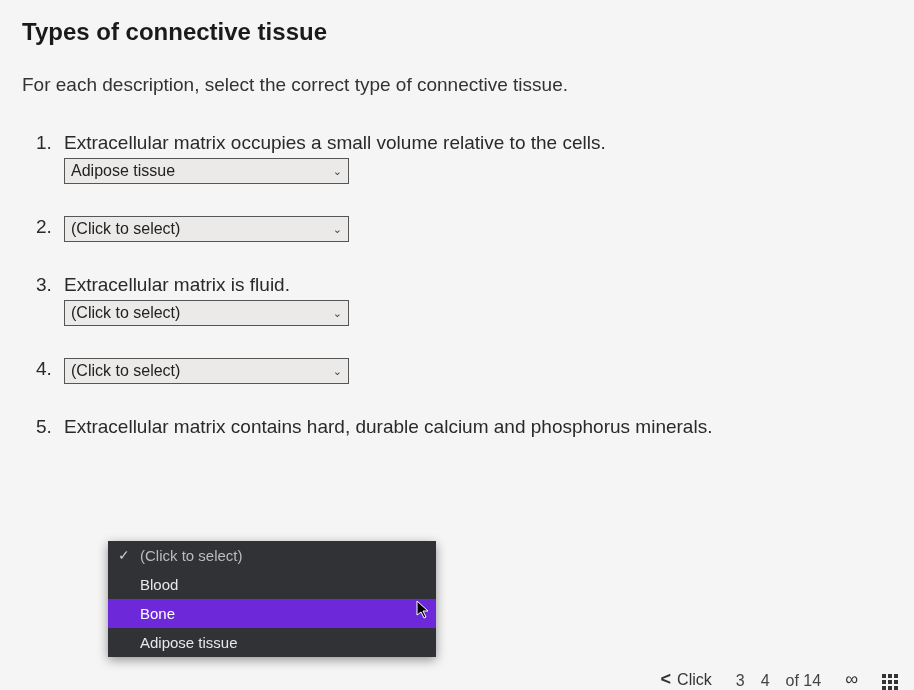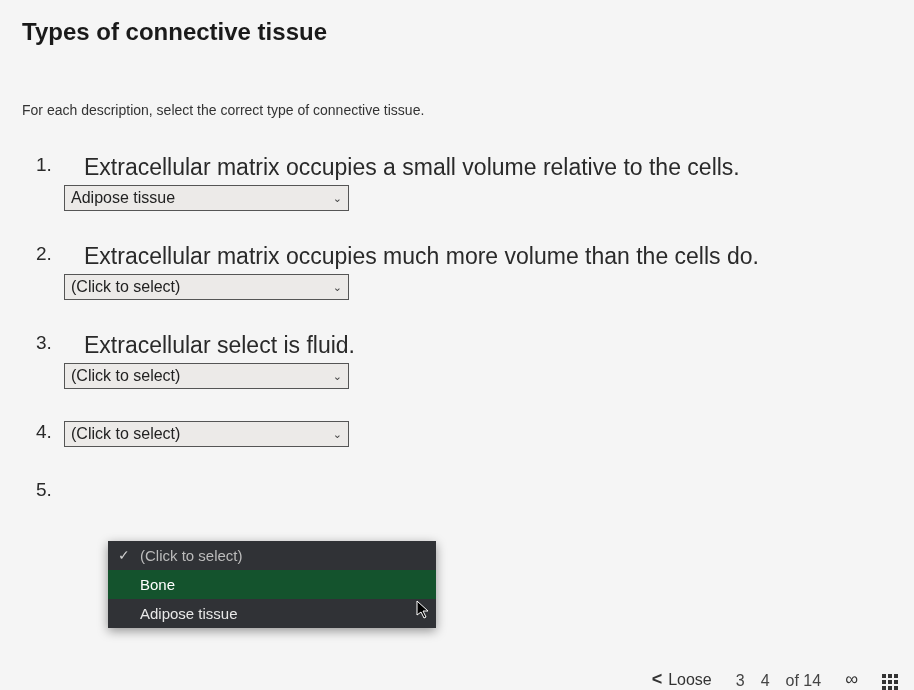--- a/index.html
+++ b/index.html
@@ -12,46 +12,45 @@
       position: relative;
       color: #2a2a2a;
     }
     .page {
       padding: 18px 22px 0 22px;
     }
     .title {
       font-size: 24px;
       font-weight: 700;
       color: #1a1a1a;
-      margin-bottom: 56px;
+      margin-bottom: 28px;
     }
     .instructions {
-      font-size: 14px;
+      font-size: 19px;
       color: #333;
       margin-bottom: 36px;
     }
     .questions {
       padding-left: 42px;
     }
     .q {
       margin-bottom: 32px;
       position: relative;
     }
     .q-num {
       position: absolute;
       left: -28px;
       top: 0;
       font-size: 19px;
       color: #2a2a2a;
     }
     .q-text {
-      font-size: 23px;
+      font-size: 19px;
       color: #2a2a2a;
       margin-bottom: 4px;
-      margin-left: 20px;
     }
     .select-box {
       display: inline-flex;
       align-items: center;
       justify-content: space-between;
       border: 1px solid #555;
       background: #eceae8;
       min-width: 285px;
       height: 26px;
       padding: 2px 6px;
@@ -86,21 +85,21 @@
       color: #bcbcbc;
     }
     .dd-item.placeholder .check {
       position: absolute;
       left: 10px;
       top: 6px;
       color: #d0d0d0;
       font-size: 14px;
     }
     .dd-item.hovered {
-      background: #14532d;
+      background: #6d28d9;
       color: #fff;
     }
     .cursor {
       position: absolute;
       left: 416px;
       top: 600px;
       z-index: 30;
       pointer-events: none;
     }
     .cursor svg { display:block; }
@@ -167,78 +166,81 @@
       <span class="q-num">1.</span>
       <div class="q-text">Extracellular matrix occupies a small volume relative to the cells.</div>
       <div class="select-box">
         <span>Adipose tissue</span>
         <span class="chev">⌄</span>
       </div>
     </div>
 
     <div class="q">
       <span class="q-num">2.</span>
-      <div class="q-text">Extracellular matrix occupies much more volume than the cells do.</div>
       <div class="select-box">
         <span>(Click to select)</span>
         <span class="chev">⌄</span>
       </div>
     </div>
 
     <div class="q">
       <span class="q-num">3.</span>
-      <div class="q-text">Extracellular select is fluid.</div>
+      <div class="q-text">Extracellular matrix is fluid.</div>
       <div class="select-box">
         <span>(Click to select)</span>
         <span class="chev">⌄</span>
       </div>
     </div>
 
     <div class="q">
       <span class="q-num">4.</span>
       <div class="select-box">
         <span>(Click to select)</span>
         <span class="chev">⌄</span>
       </div>
     </div>
 
     <div class="q">
       <span class="q-num">5.</span>
+      <div class="q-text">Extracellular matrix contains hard, durable calcium and phosphorus minerals.</div>
       <div class="select-box" style="visibility:hidden;">
         <span>(Click to select)</span>
         <span class="chev">⌄</span>
       </div>
     </div>
 
   </div>
 </div>
 
 <div class="dropdown">
   <div class="dd-item placeholder">
     <span class="check">✓</span>
     <span>(Click to select)</span>
   </div>
+  <div class="dd-item">
+    <span>Blood</span>
+  </div>
   <div class="dd-item hovered">
     <span>Bone</span>
   </div>
   <div class="dd-item">
     <span>Adipose tissue</span>
   </div>
 </div>
 
 <div class="cursor">
   <svg width="16" height="20" viewBox="0 0 16 20">
     <path d="M1 1 L1 15 L5 12 L8 18 L10 17 L7 11 L12 11 Z" fill="#000" stroke="#fff" stroke-width="1"></path>
   </svg>
 </div>
 
 <div class="footer">
   <div class="prev">
     <span class="arrow">&lt;</span>
-    <span>Loose</span>
+    <span>Click</span>
   </div>
   <div class="pagenums">
     <span>3</span>
     <span>4</span>
     <span>of 14</span>
   </div>
   <span class="link-icon">∞</span>
   <span class="grid-icon">
     <span></span>
       <span></span>

